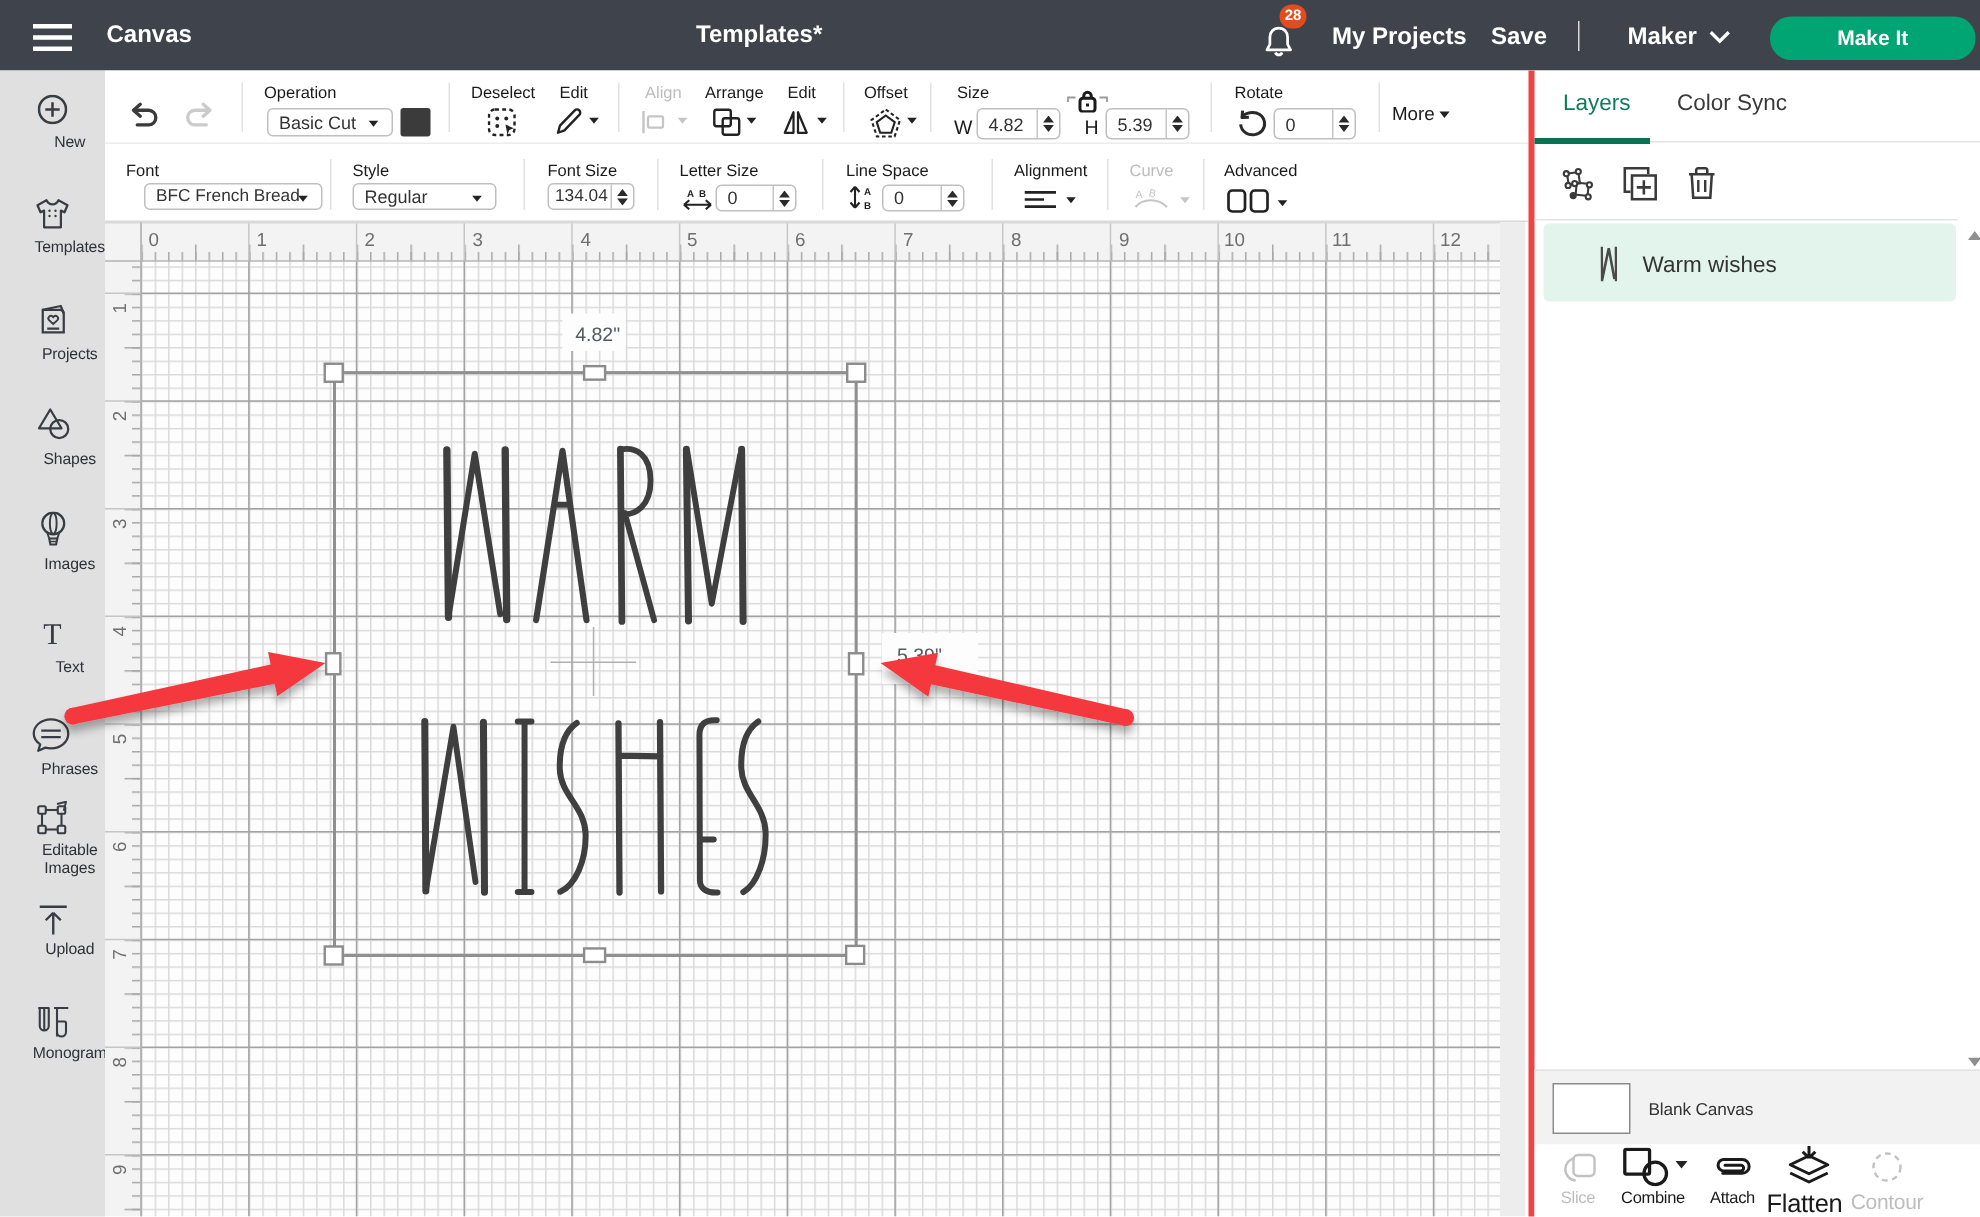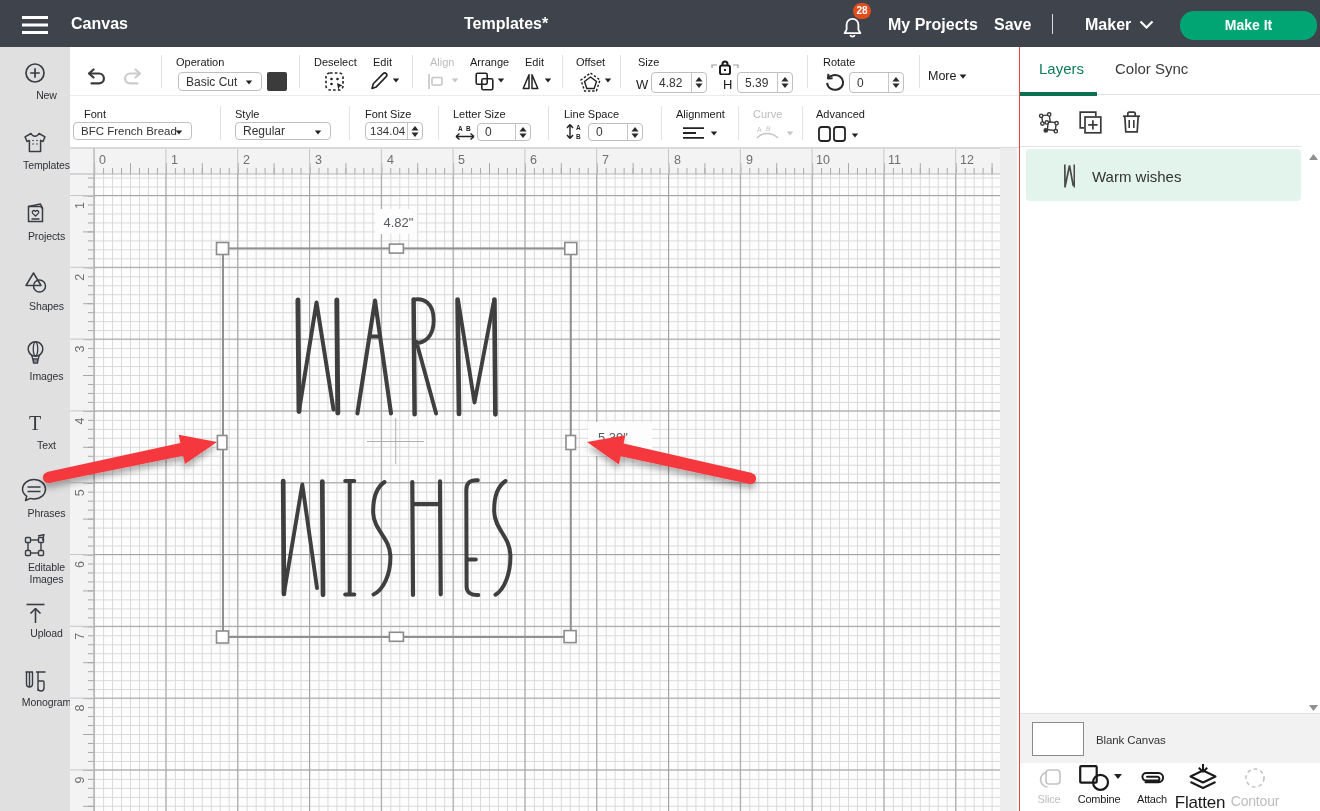--- a/index.html
+++ b/index.html
@@ -21,21 +21,21 @@
   .spin { position:absolute; right:0; top:0; bottom:0; width:15px; border-left:1px solid #c6c6c6;
           display:flex; flex-direction:column; align-items:center; justify-content:center; line-height:0; }
   .spin svg { display:block; }
   .caret { display:inline-block; width:0; height:0; border-left:4px solid transparent;
            border-right:4px solid transparent; border-top:5px solid #222; }
   .caret.dis { border-top-color:#c5c5c5; }
   
   #sidebar { position:absolute; left:0; top:47px; width:70px; height:764px; background:#e0e0e0; }
   .sbitem { position:absolute; left:0; width:93px; text-align:center; color:#2e3138; font-size:10.5px; letter-spacing:-0.1px; }
   
-  #rpanel { position:absolute; left:1019px; top:47px; width:301px; height:764px; background:#fff; border-left:1px solid #ef4444; }
+  #rpanel { position:absolute; left:1019px; top:47px; width:301px; height:764px; background:#fff; border-left:4px solid #ef4444; }
   
   #canvas { position:absolute; left:70px; top:148px; width:949px; height:663px; }
 </style>
 </head>
 <body>
 <div id="header">
   <svg class="abs" style="left:22px;top:16px" width="26" height="18" viewBox="0 0 26 18">
     <path d="M0 1.5H26 M0 9H26 M0 16.5H26" stroke="#fff" stroke-width="3"></path>
   </svg>
   <div class="abs ttl" style="left:71px;top:15px">Canvas</div>
@@ -234,21 +234,21 @@
           <path d="M4 5 L7.6 0.4 L0.4 0.4 Z" fill="#2a2a2a"></path>
         </svg>
       </div>
   </div>
   <div class="vdiv" style="left:849px;top:8px;height:33px"></div>
   <div class="tlabel" style="left:858px;top:22px;font-size:12.5px">More</div>
   <i class="caret abs" style="left:889px;top:27px;transform:scale(.85)"></i>
 </div>
 <div id="tb2">
   <div class="tlabel" style="left:14px;top:12px">Font</div>
-  <div class="inp" style="left:3px;top:26px;width:119px;height:18px;font-size:11.5px">
+  <div class="inp" style="left:26px;top:26px;width:119px;height:18px;font-size:11.5px">
       <span>BFC French Bread</span>
     <i class="caret" style="position:absolute;right:8px;top:7px;transform:scale(.8)"></i>
     </div>
   <div class="vdiv" style="left:150px;top:10px;height:34px"></div>
   <div class="tlabel" style="left:165px;top:12px">Style</div>
   <div class="inp" style="left:165px;top:26px;width:96px;height:18px">
       <span>Regular</span>
     <i class="caret" style="position:absolute;right:8px;top:7px;transform:scale(.8)"></i>
     </div>
   <div class="vdiv" style="left:279px;top:10px;height:34px"></div>

